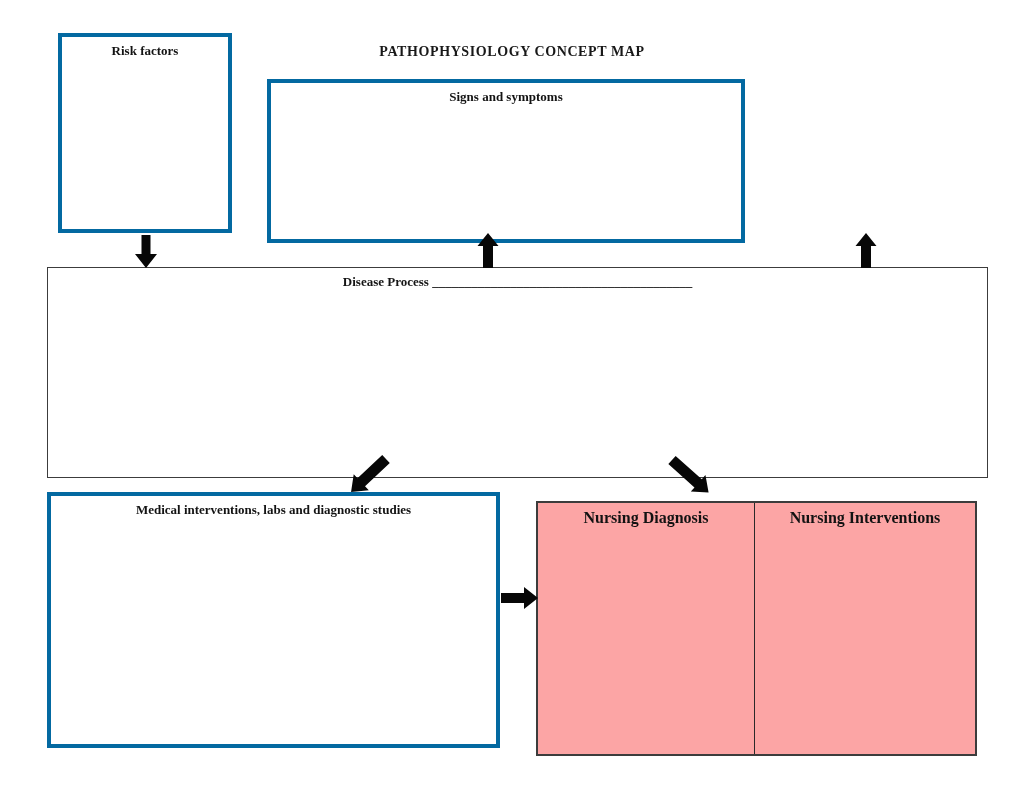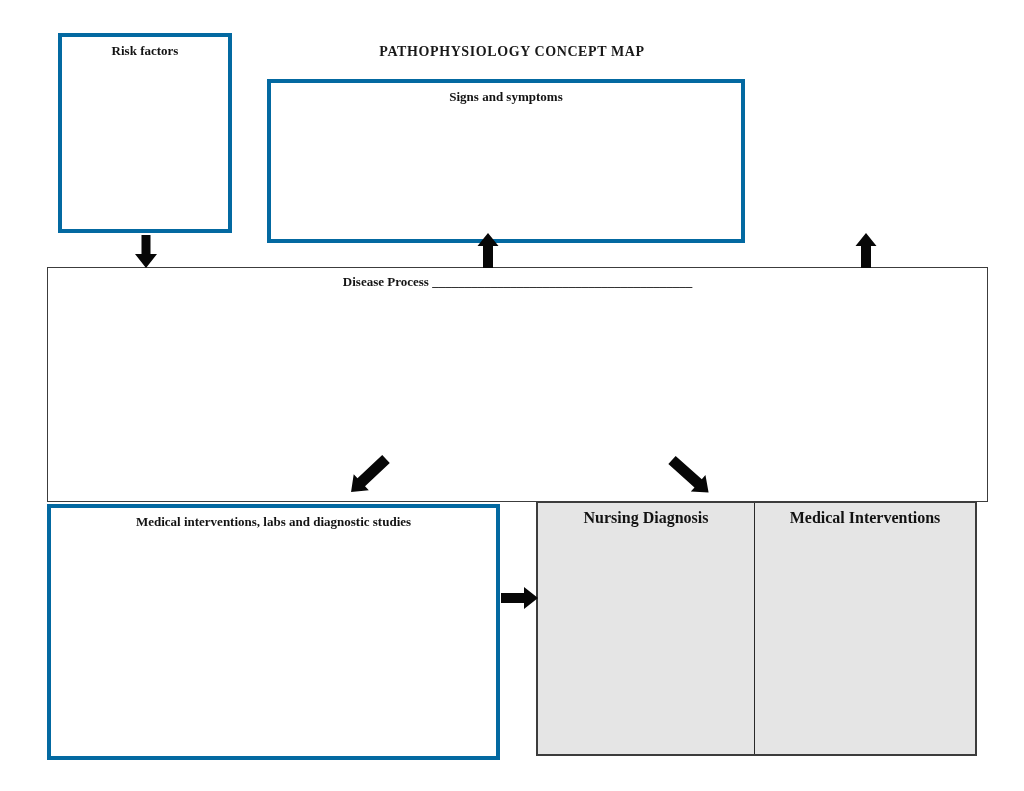--- a/index.html
+++ b/index.html
@@ -33,30 +33,30 @@
   .box-label {
     display: block;
     padding-top: 6px;
     font-size: 13px;
     font-weight: bold;
     color: #131313;
   }
   #box-risk-factors          { left: 58px;  top: 33px;  width: 174px; height: 200px; }
   #box-signs-symptoms        { left: 267px; top: 69px;  width: 478px; height: 164px; margin-top: 10px; }
   #box-potential-complications { left: 779px; top: 34px; width: 175px; height: 198px; }
-  #box-disease-process       { left: 47px;  top: 267px; width: 941px; height: 235px; border-width: 1px; border-color: #3c3c3c; }
+  #box-disease-process       { left: 47px;  top: 267px; width: 941px; height: 211px; border-width: 1px; border-color: #3c3c3c; }
   #box-disease-process .disease-lines { padding-top: 6px; line-height: 15px; font-size: 13px; font-weight: bold; }
-  #box-medical-interventions { left: 47px;  top: 504px; width: 453px; height: 256px; }
+  #box-medical-interventions { left: 47px;  top: 492px; width: 453px; height: 256px; }
   .nursing-table {
     position: absolute;
     left: 536px; top: 501px; width: 441px; height: 255px;
     box-sizing: border-box;
     border: 2px solid #3c3c3c;
     display: flex;
-    background: #e5e5e5;
+    background: #fca5a5;
   }
   .nursing-cell {
     box-sizing: border-box;
     height: 100%;
     text-align: center;
   }
   .nursing-cell.left  { width: 217px; border-right: 1px solid #2a2a2a; }
   .nursing-cell.right { flex: 1; }
   .nursing-label {
     display: block;
@@ -97,21 +97,21 @@
 
   <div class="box" id="box-medical-interventions">
     <span class="box-label">Medical interventions, labs and diagnostic studies</span>
   </div>
 
   <div class="nursing-table">
     <div class="nursing-cell left">
       <span class="nursing-label">Nursing Diagnosis</span>
     </div>
     <div class="nursing-cell right">
-      <span class="nursing-label">Medical Interventions</span>
+      <span class="nursing-label">Nursing Interventions</span>
     </div>
   </div>
 
   <svg id="arrows-layer" viewBox="0 0 1024 791" xmlns="http://www.w3.org/2000/svg">
 
     <g transform="translate(146,235) rotate(90)">
       <path d="M0,-4.5 L19,-4.5 L19,-11 L33,0 L19,11 L19,4.5 L0,4.5 Z"></path>
     </g>
     <g transform="translate(488,268) rotate(-90)">
       <path d="M0,-5 L22,-5 L22,-10.5 L35,0 L22,10.5 L22,5 L0,5 Z"></path>

